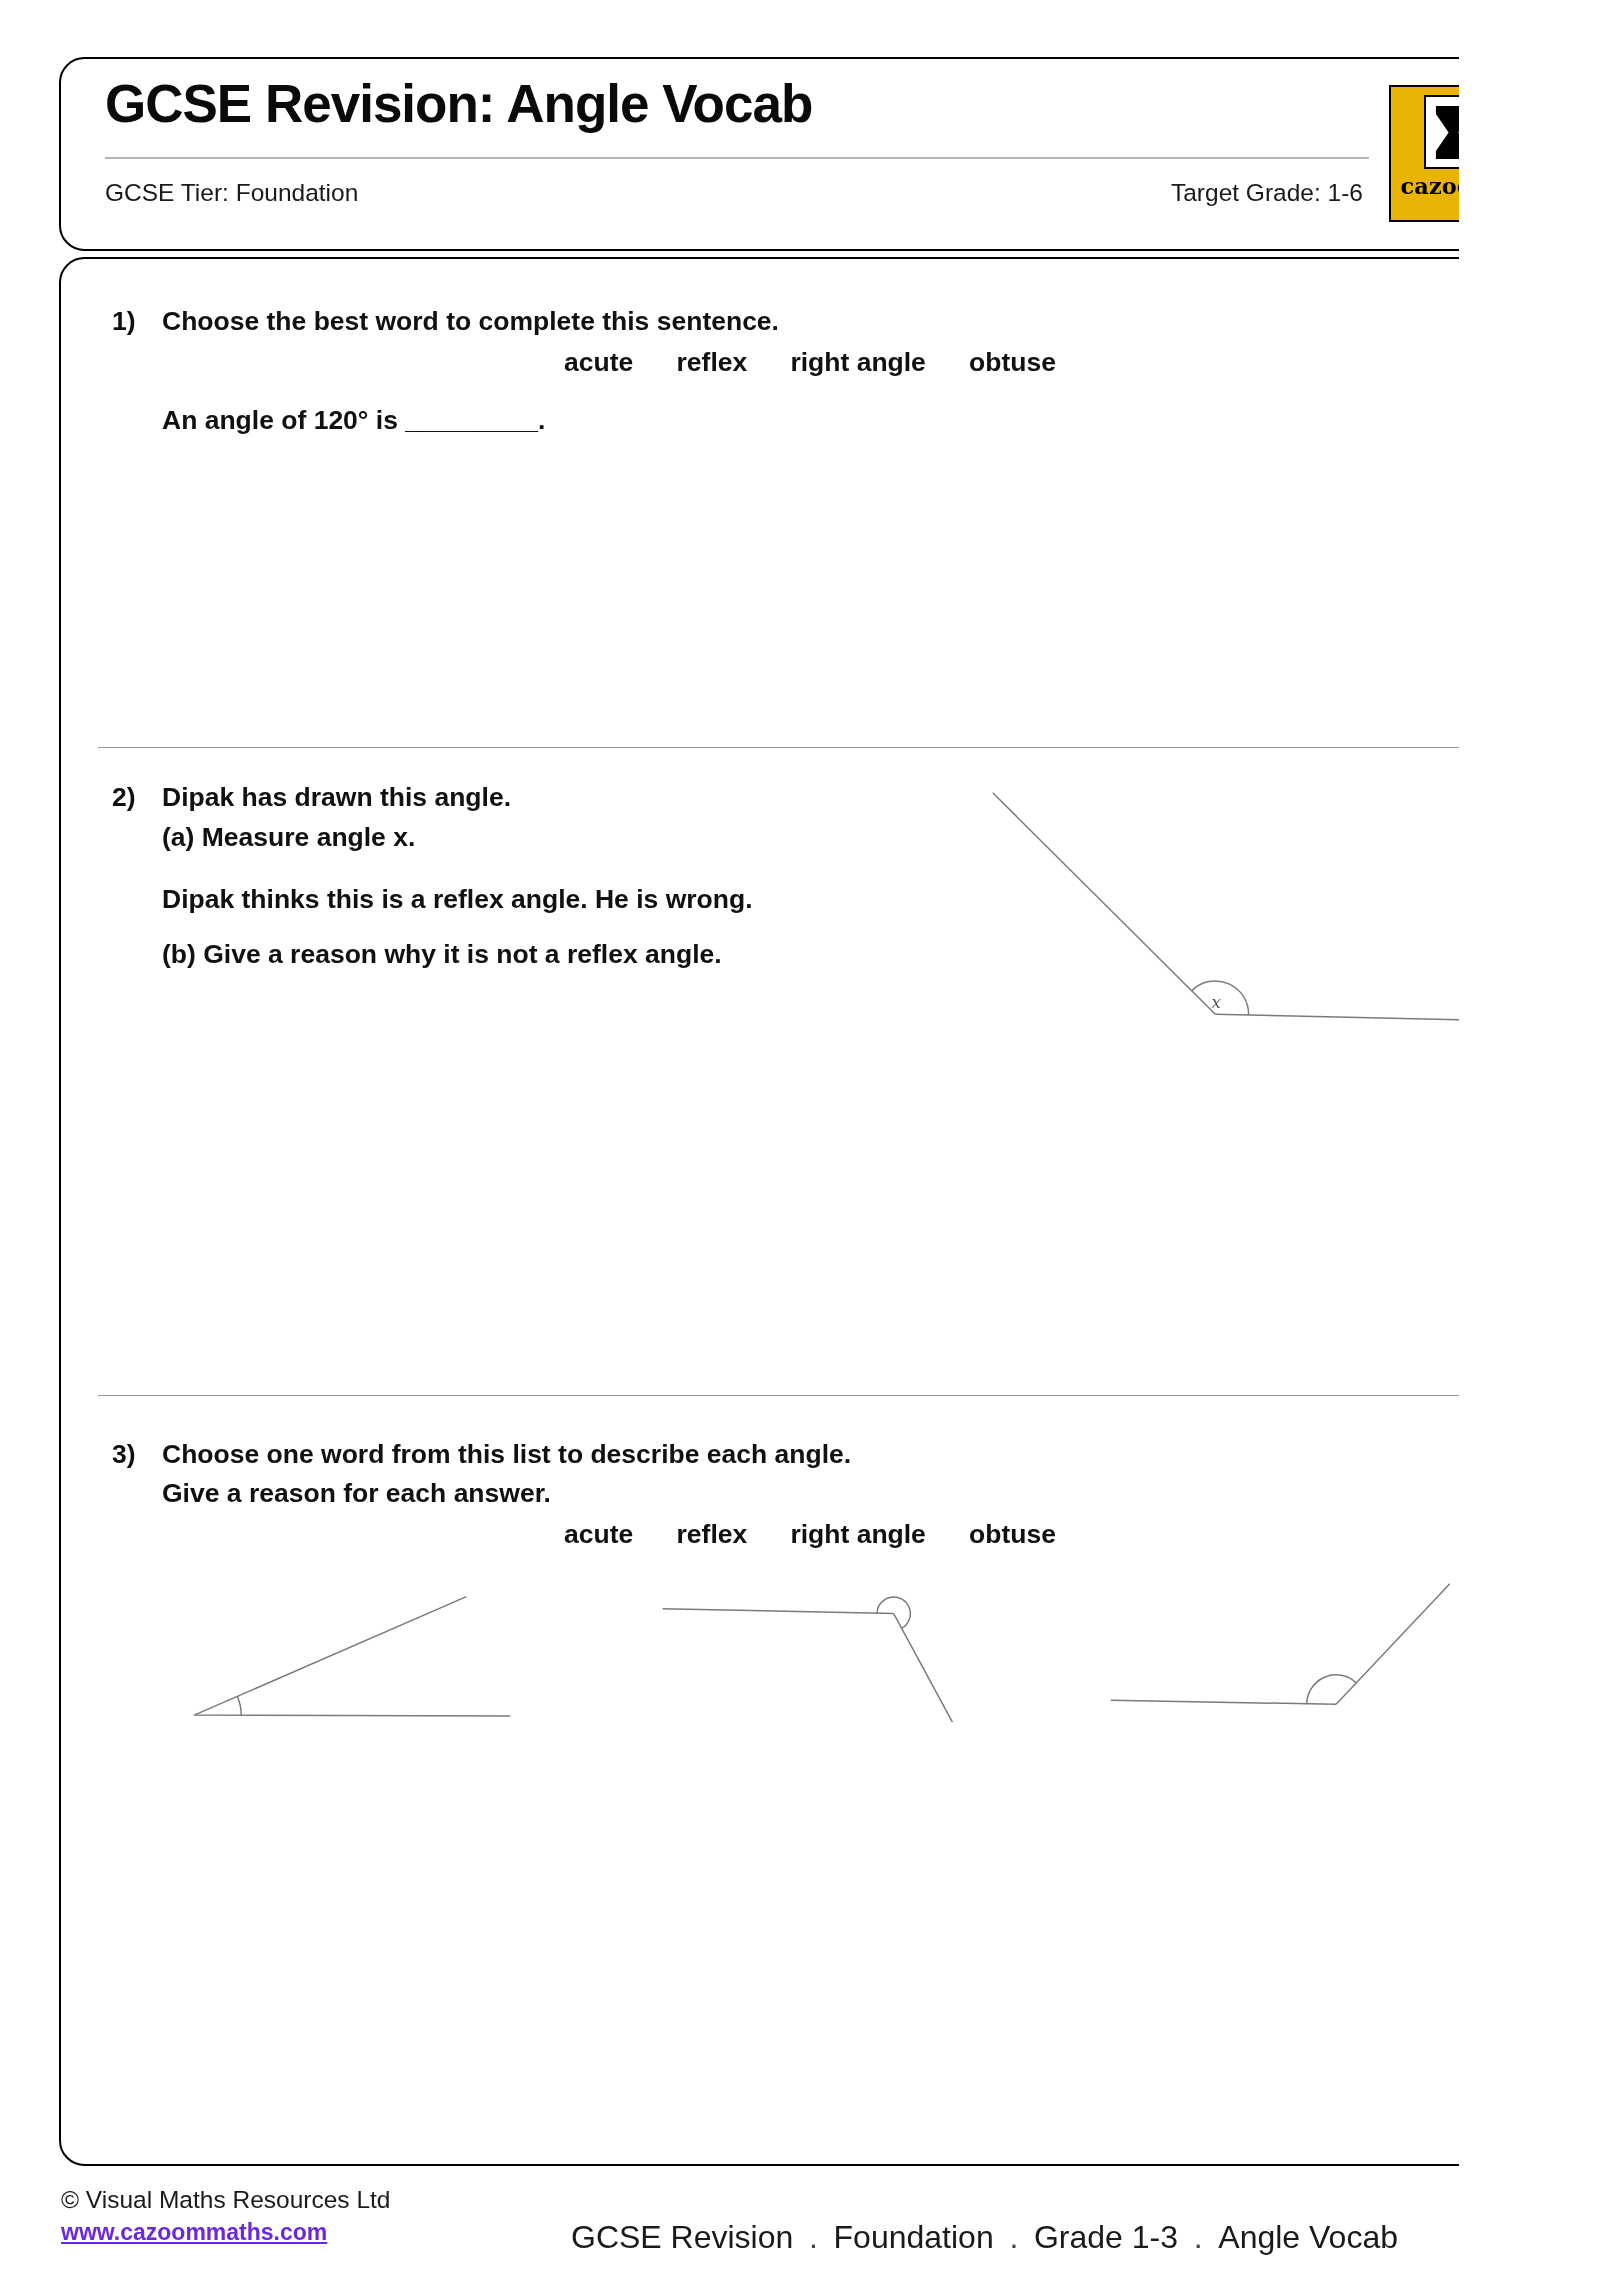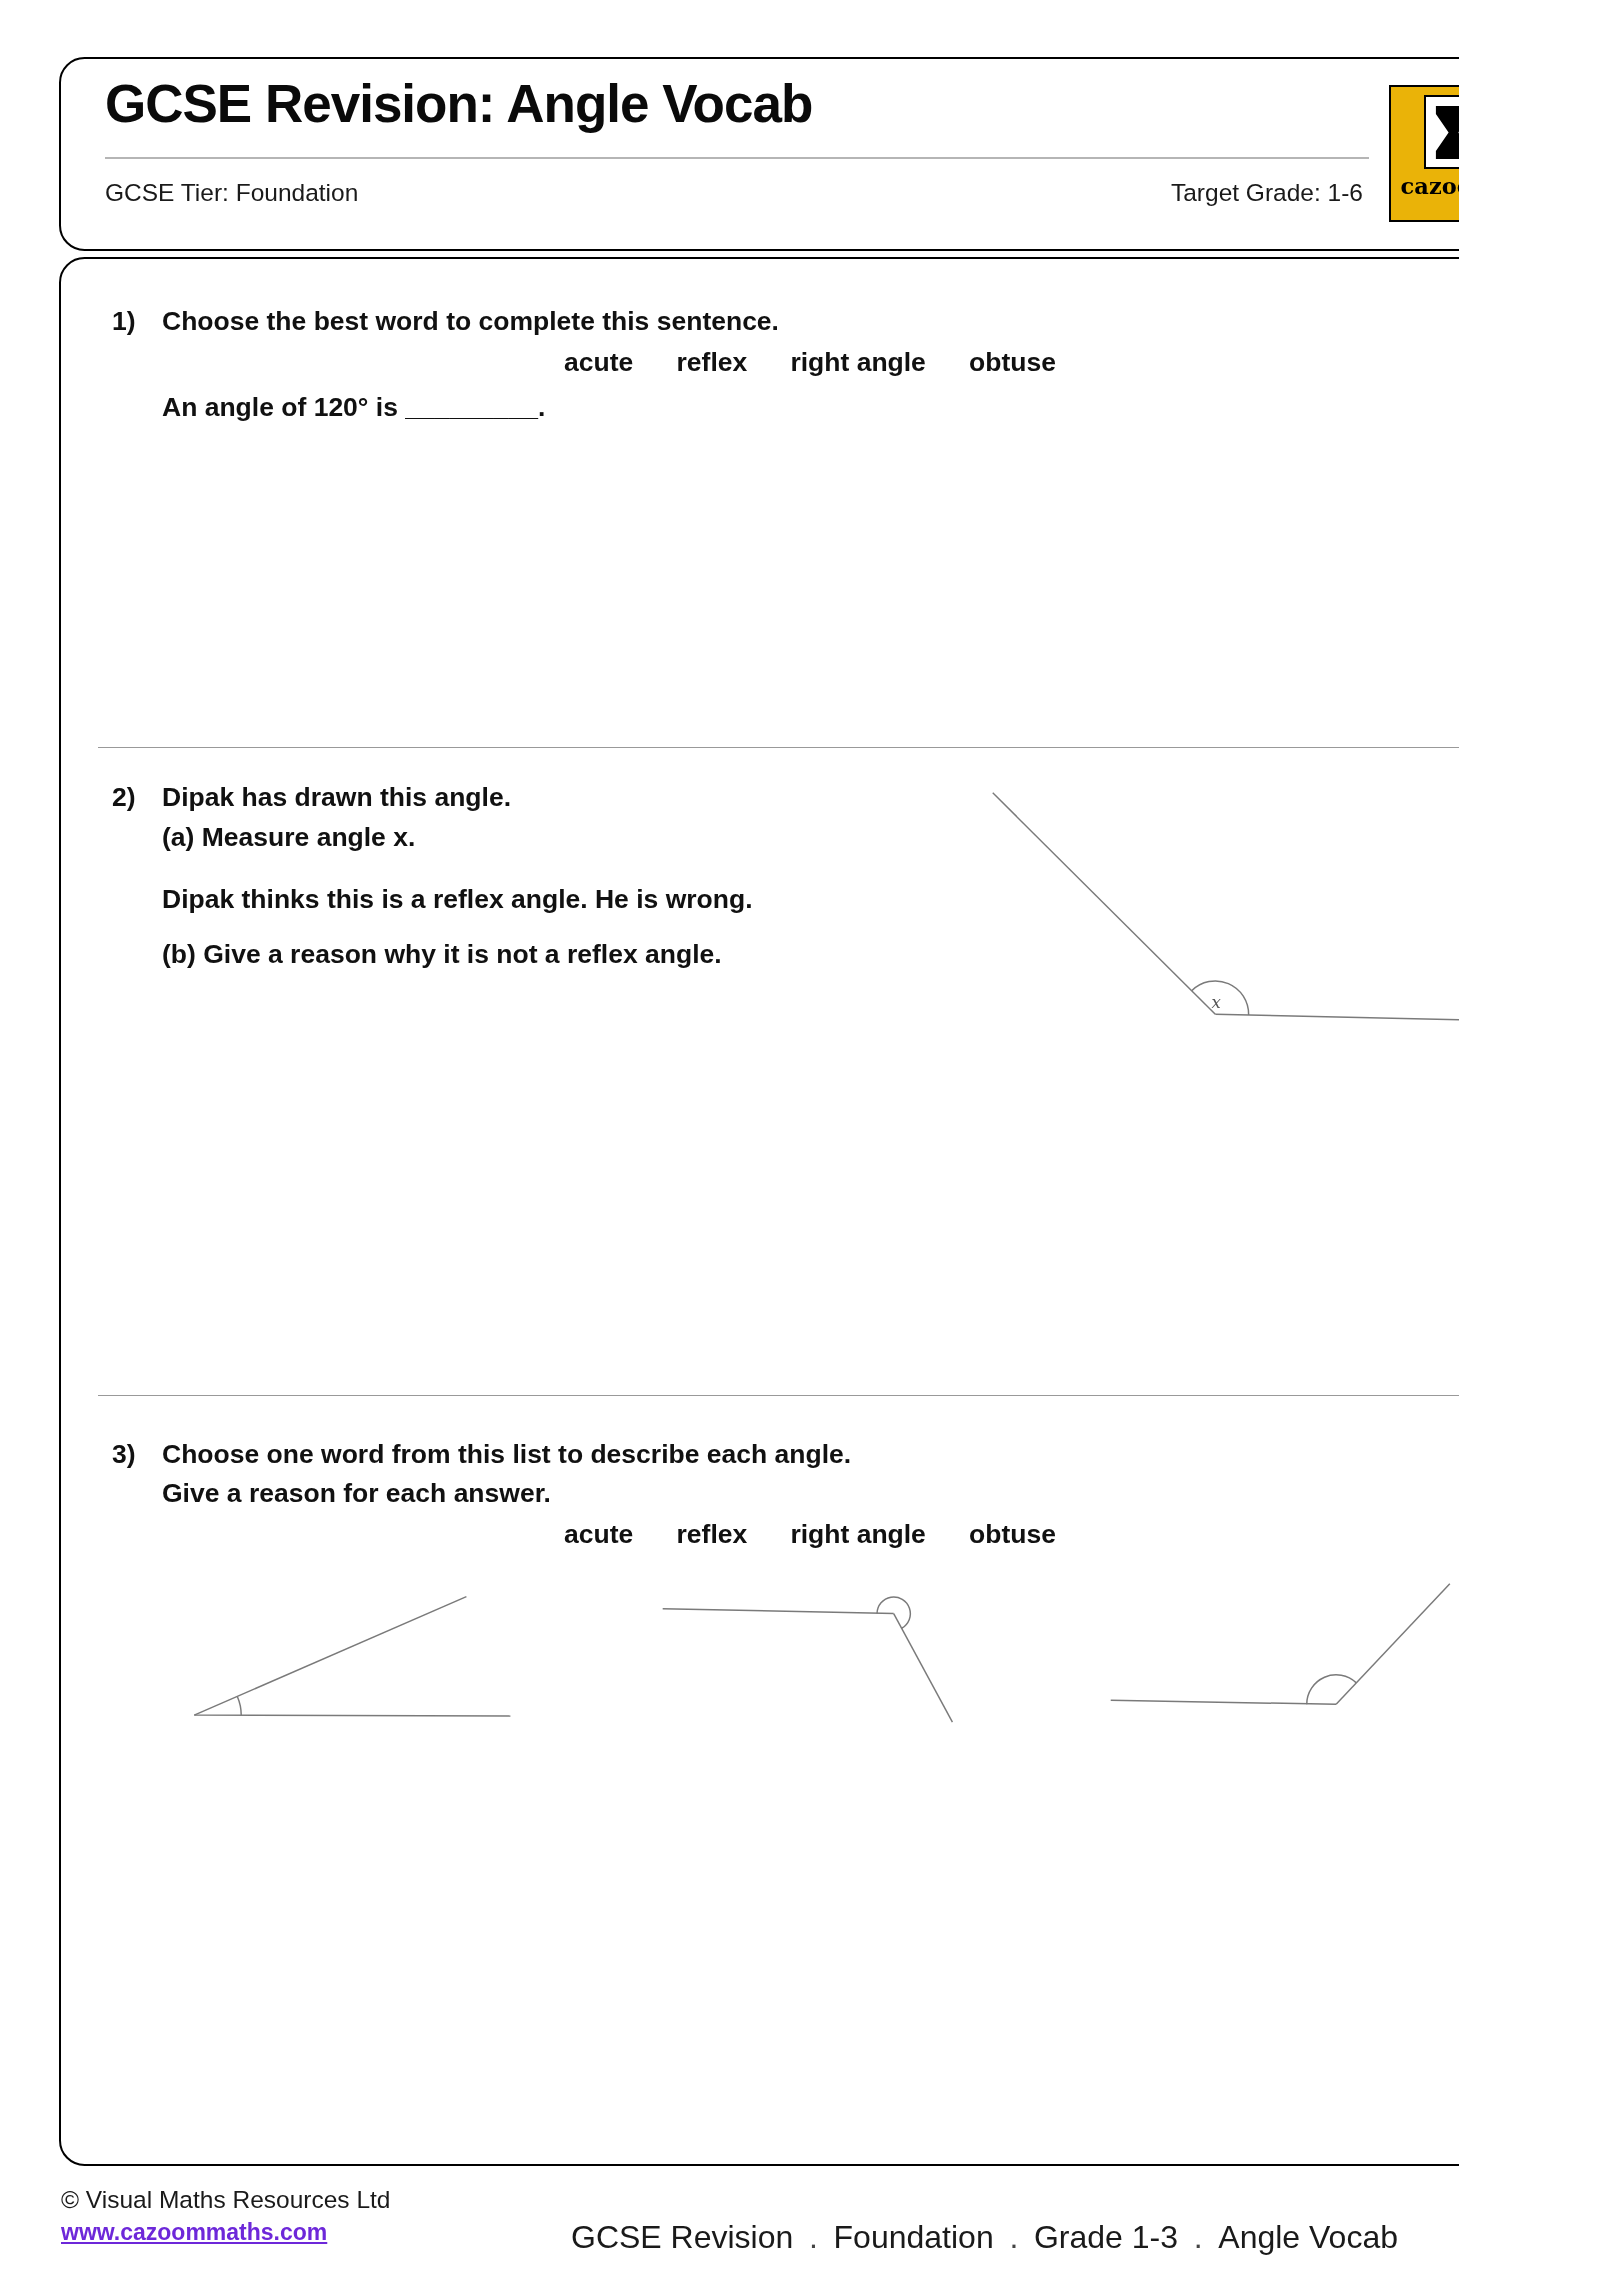--- a/index.html
+++ b/index.html
@@ -68,21 +68,21 @@
     </div>
   </div>
 
   <div class="frame main-box">
 
     <div class="q-num" style="left:51px; top:47px;">1)</div>
     <div class="q-line" style="left:101px; top:47px;">Choose the best word to complete this sentence.</div>
     <div class="word-list" style="top:88px;">
       <span class="word">acute</span><span class="word">reflex</span><span class="word">right angle</span><span class="word">obtuse</span>
     </div>
-    <div class="q-line" style="left:101px; top:133px;text-align:right;">An angle of  120° is _________.</div>
+    <div class="q-line" style="left:101px; top:146px;text-align:right;">An angle of  120° is _________.</div>
 
     <div class="divider" style="top:488px;"></div>
 
     <div class="q-num" style="left:51px; top:523px;">2)</div>
     <div class="q-line" style="left:101px; top:523px;">Dipak has drawn this angle.</div>
     <div class="q-line" style="left:101px; top:563px;">(a) Measure angle x.</div>
     <div class="q-line" style="left:101px; top:625px;">Dipak thinks this is a reflex angle. He is wrong.</div>
     <div class="q-line" style="left:101px; top:680px;">(b) Give a reason why it is not a reflex angle.</div>
 
     <svg class="diagram" style="left:912px; top:522px;" width="564" height="250" viewBox="0 0 575 255">

